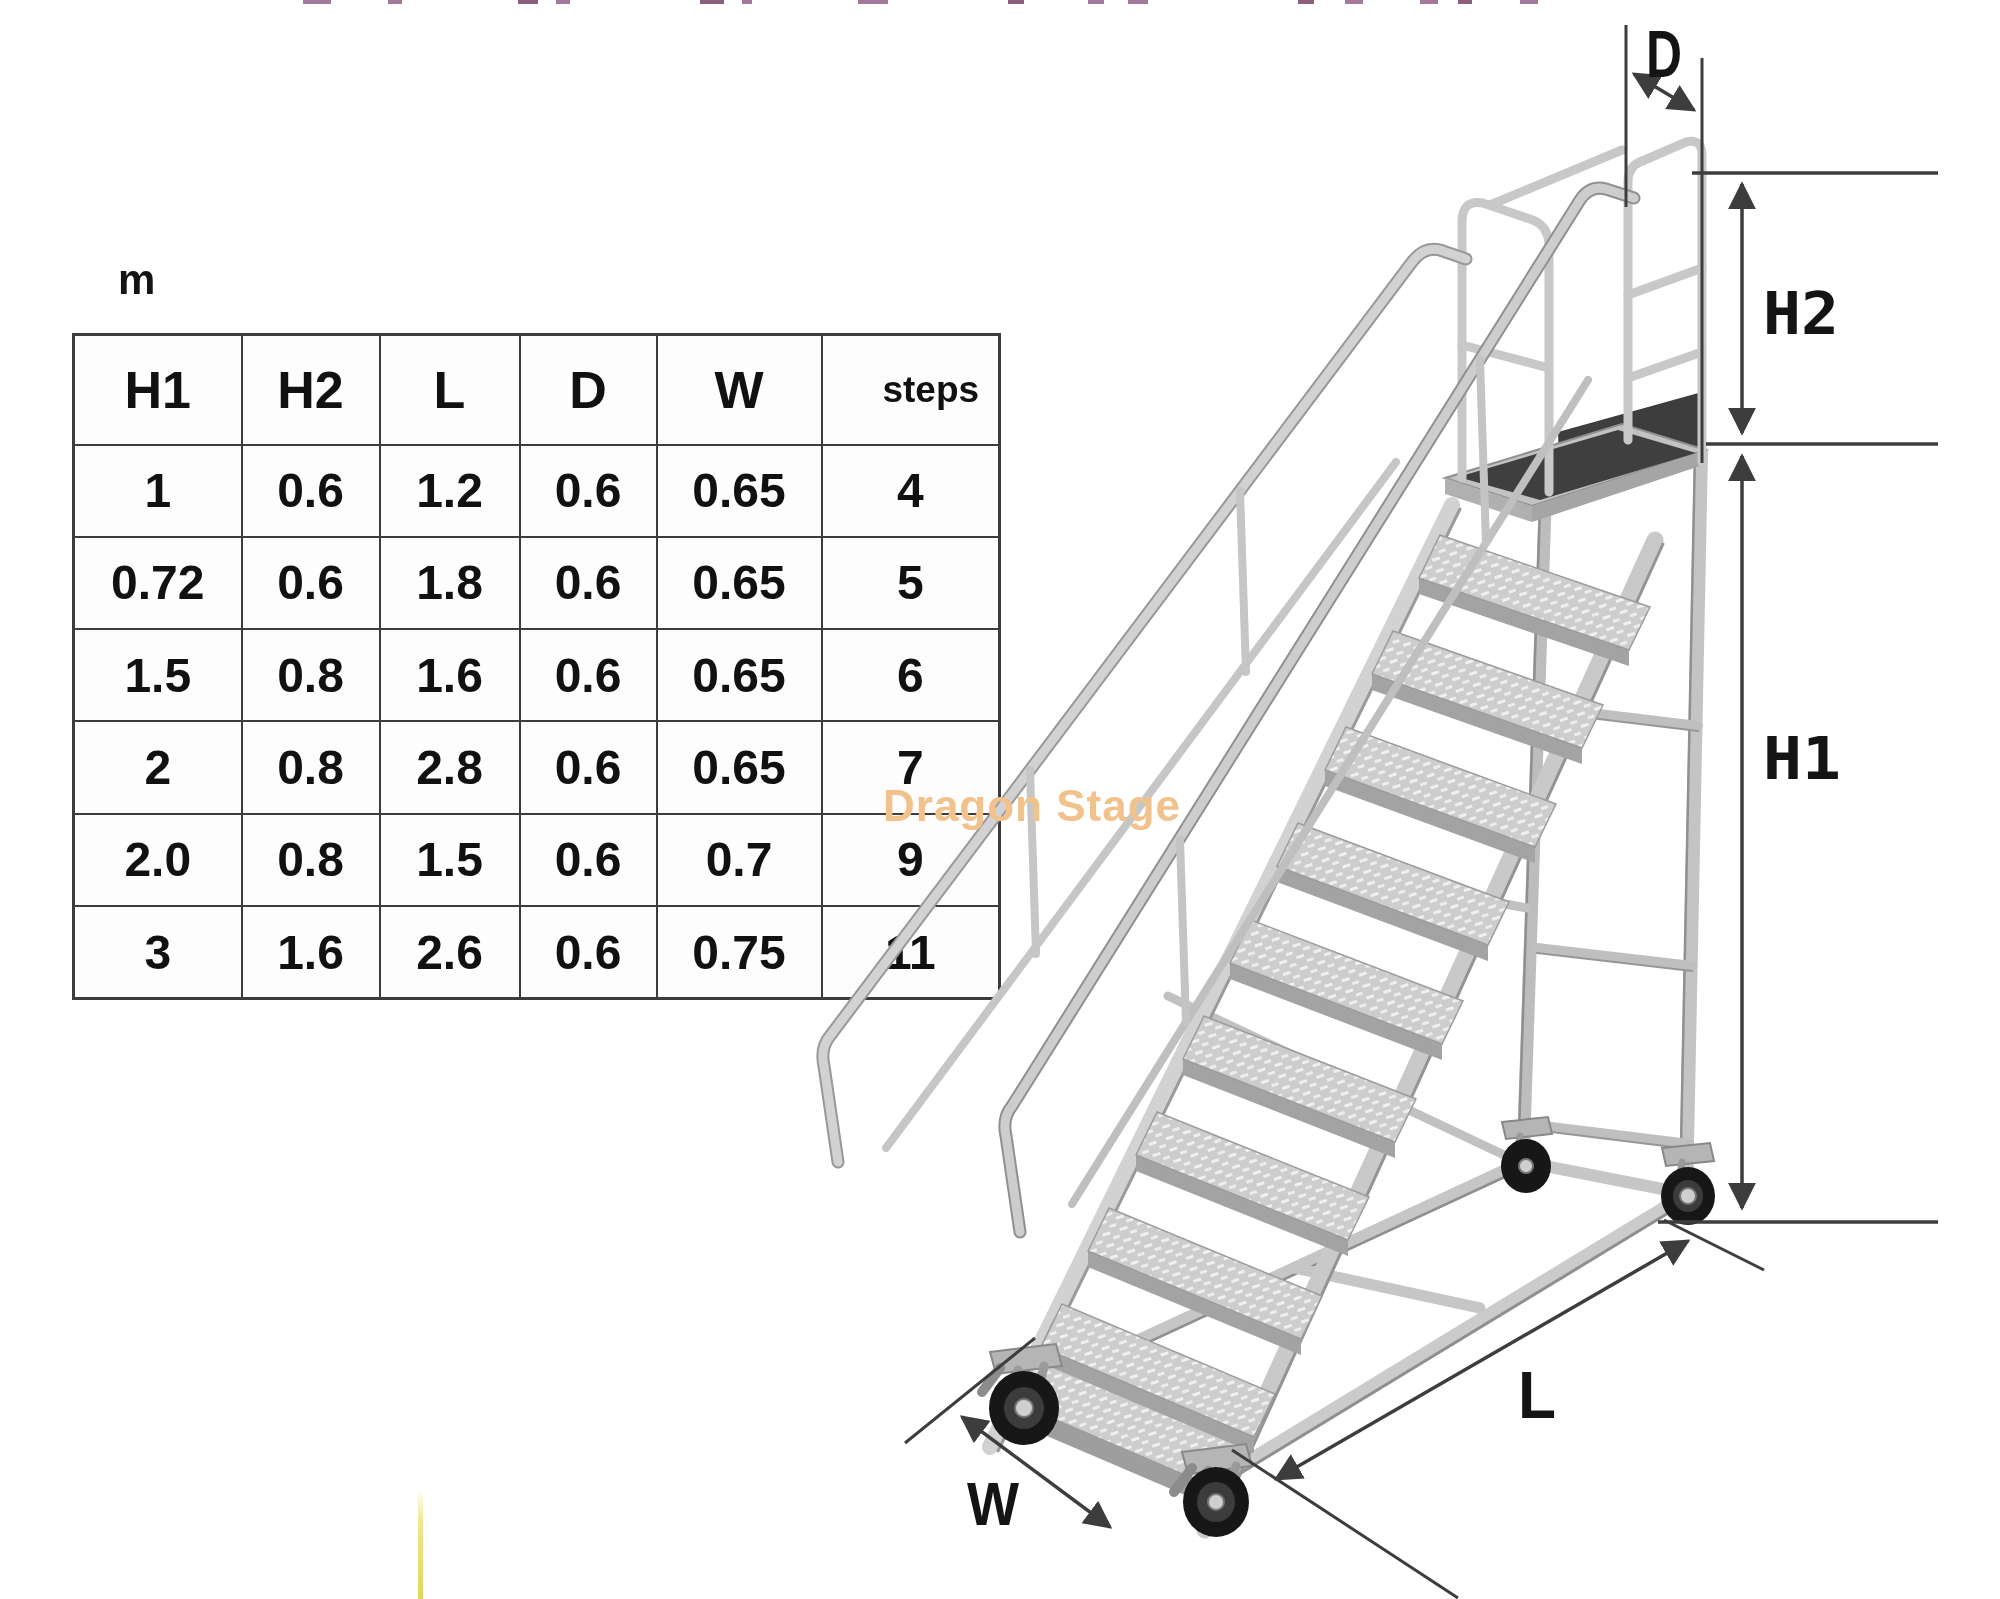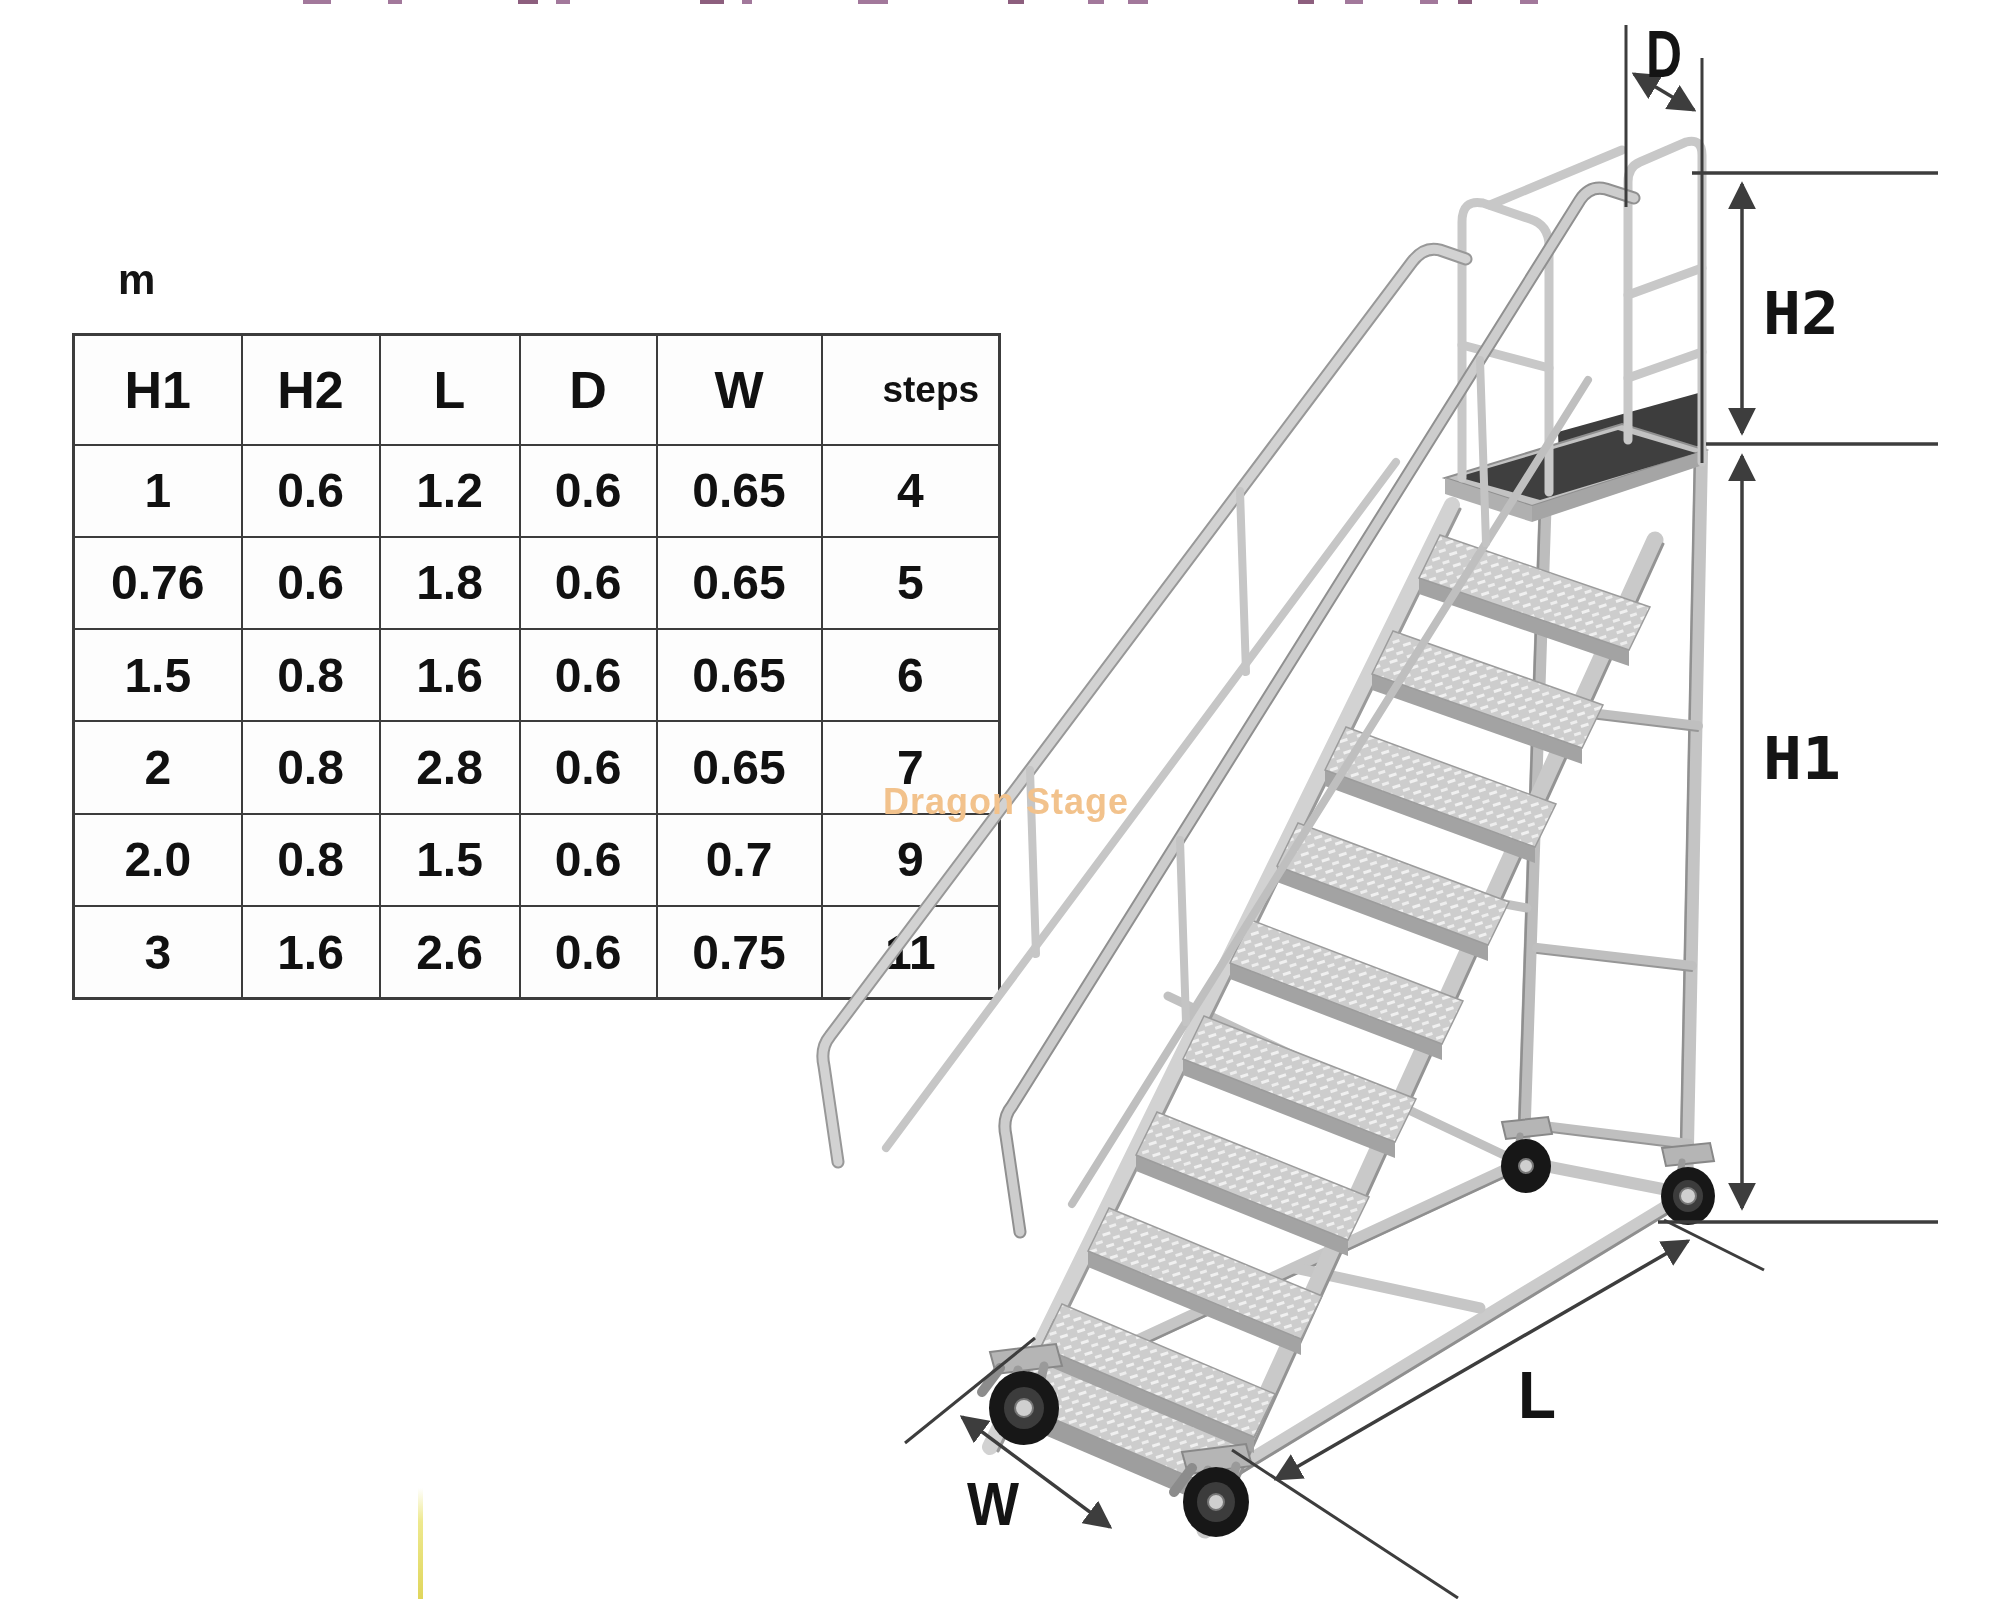--- a/index.html
+++ b/index.html
@@ -14,21 +14,21 @@
               border-collapse:collapse;table-layout:fixed;background:#fdfdfd;}
   .spec-table th,.spec-table td{border:2px solid #3c3c3c;text-align:center;vertical-align:middle;
               color:#111;font-weight:700;padding:0;}
   .spec-table{border:3px solid #3c3c3c;}
   .spec-table thead tr{height:110px;}
   .spec-table tbody tr{height:92px;}
   .spec-table th{font-size:52px;}
   .spec-table th.steps{font-size:37px;padding-left:41px;}
   .spec-table td{font-size:48px;}
   
-  .watermark{position:absolute;left:883px;top:781px;font-size:36px;font-weight:700;
+  .watermark{position:absolute;left:883px;top:781px;font-size:44px;font-weight:700;
              color:#f2c28c;letter-spacing:1px;white-space:nowrap;z-index:5;}
   
   .artifact{position:absolute;left:418px;top:1488px;width:5px;height:111px;
             background:linear-gradient(to bottom,rgba(238,233,143,0) 0%,#eee98f 30%,#e0d65c 100%);}
   .ladder-svg{position:absolute;left:0;top:0;width:2000px;height:1599px;}
   text.dim{fill:#141414;font-weight:700;}
   text.dimsans{font-family:"Liberation Sans",sans-serif;}
   text.dimmono{font-family:"DejaVu Sans Mono",monospace;}
 </style>
 </head>
@@ -78,21 +78,21 @@
     <tbody>
       <tr>
         <td>1</td>
         <td>0.6</td>
         <td>1.2</td>
         <td>0.6</td>
         <td>0.65</td>
         <td>4</td>
       </tr>
       <tr>
-        <td>0.76</td>
+        <td>0.72</td>
         <td>0.6</td>
         <td>1.8</td>
         <td>0.6</td>
         <td>0.65</td>
         <td>5</td>
       </tr>
       <tr>
         <td>1.5</td>
         <td>0.8</td>
         <td>1.6</td>

